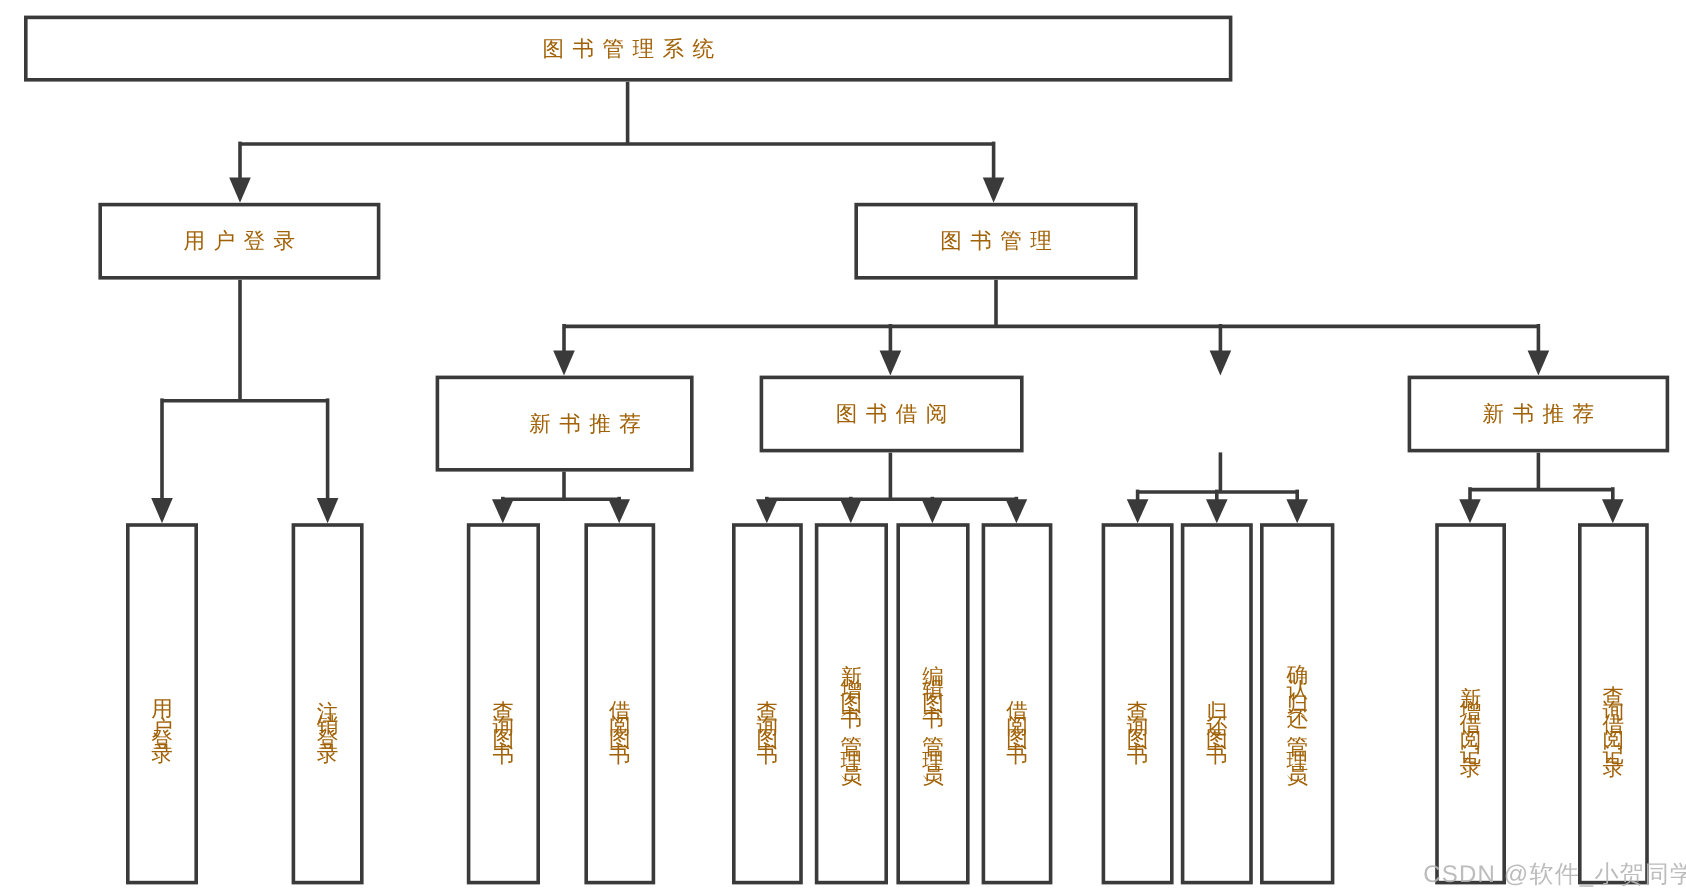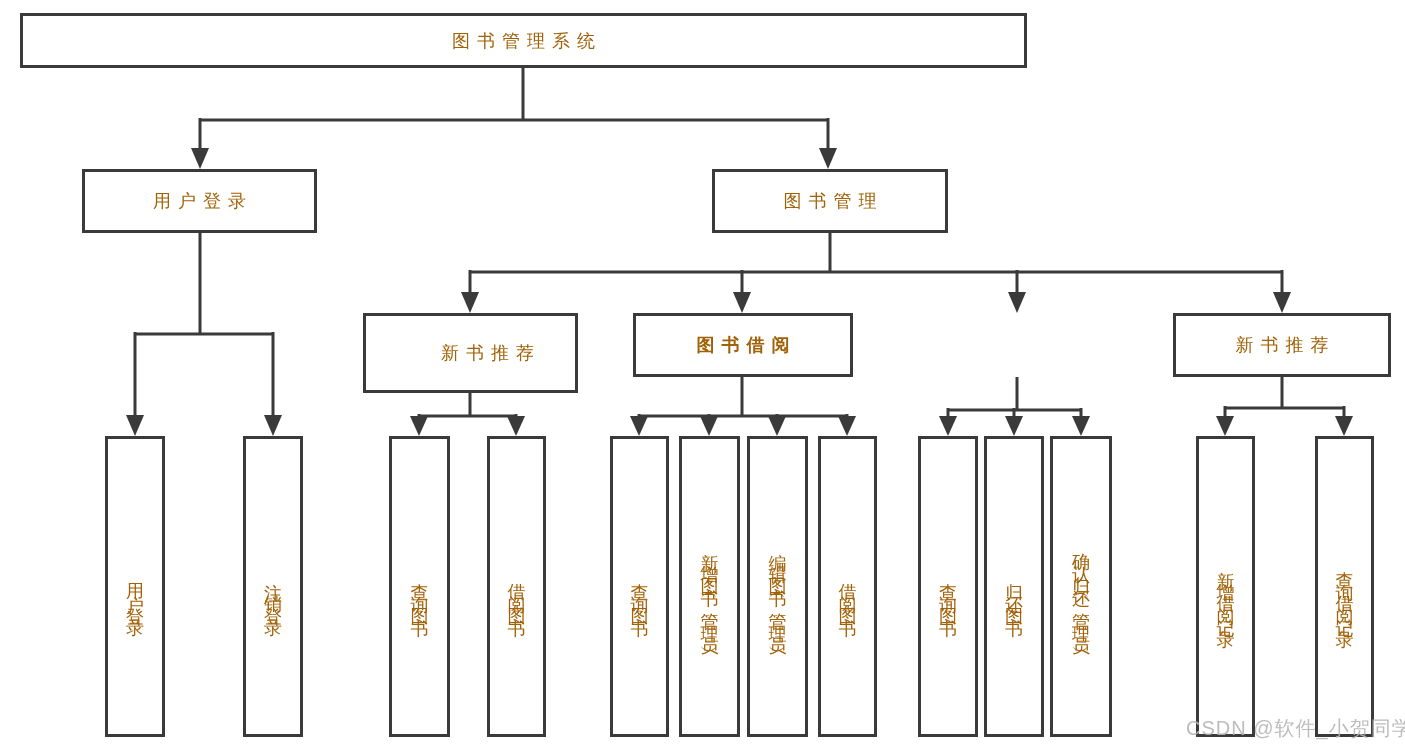--- a/index.html
+++ b/index.html
@@ -126,21 +126,21 @@
       <polygon points="1335,416 1353,416 1344,436"></polygon>
     </g>
   </svg>
 
   <div class="node h-node" style="left:20px;top:13px;width:1007px;height:55px;">图书管理系统</div>
 
   <div class="node h-node" style="left:82px;top:169px;width:235px;height:64px;">用户登录</div>
   <div class="node h-node" style="left:712px;top:169px;width:236px;height:64px;">图书管理</div>
 
   <div class="node h-node" style="left:363px;top:313px;width:215px;height:80px;padding-left:34px;">新书推荐</div>
-  <div class="node h-node" style="left:633px;top:313px;width:220px;height:64px;font-weight:bold;">图书借阅</div>
+  <div class="node h-node" style="left:633px;top:313px;width:220px;height:64px;">图书借阅</div>
   <div class="node h-node" style="left:1173px;top:313px;width:218px;height:64px;">新书推荐</div>
 
   <div class="node v-node" style="left:105px;top:436px;width:60px;height:301px;">用户登录</div>
   <div class="node v-node" style="left:243px;top:436px;width:60px;height:301px;">注销登录</div>
 
   <div class="node v-node" style="left:389px;top:436px;width:61px;height:301px;">查询图书</div>
   <div class="node v-node" style="left:487px;top:436px;width:59px;height:301px;">借阅图书</div>
 
   <div class="node v-node" style="left:610px;top:436px;width:59px;height:301px;">查询图书</div>
   <div class="node v-node" style="left:679px;top:436px;width:61px;height:301px;letter-spacing:12px;">新增图书（管理员）</div>

